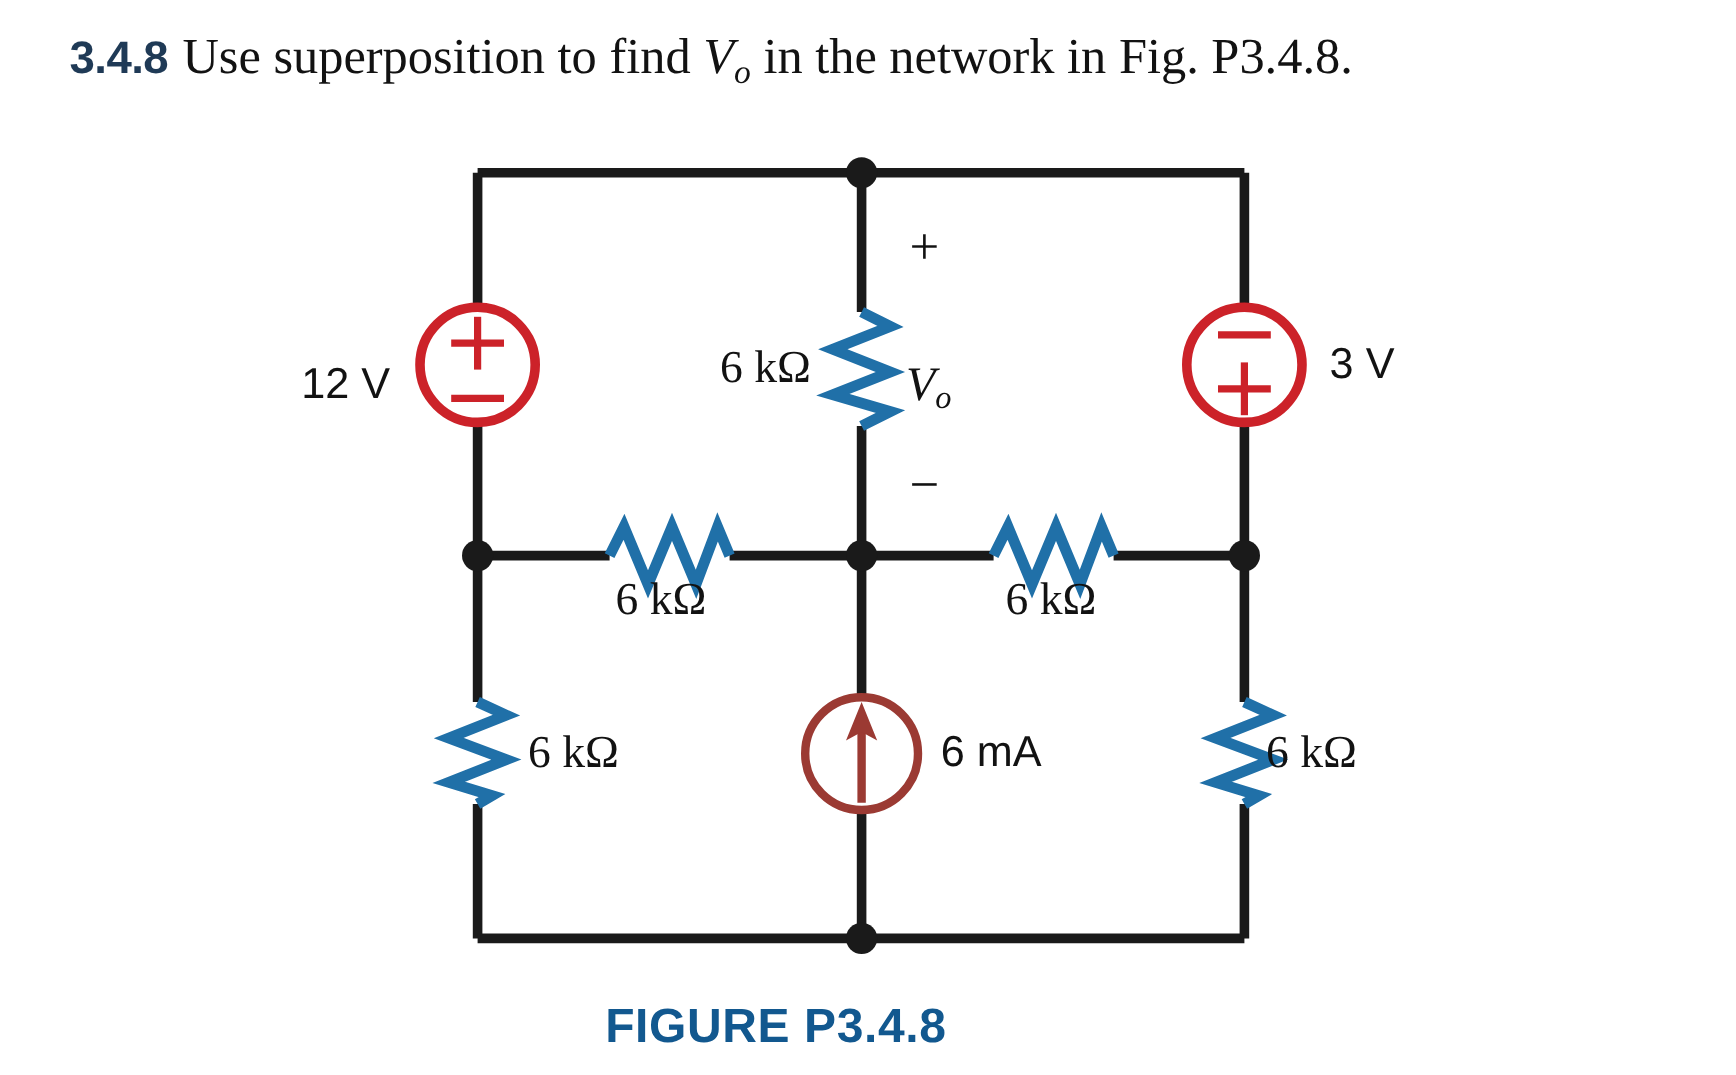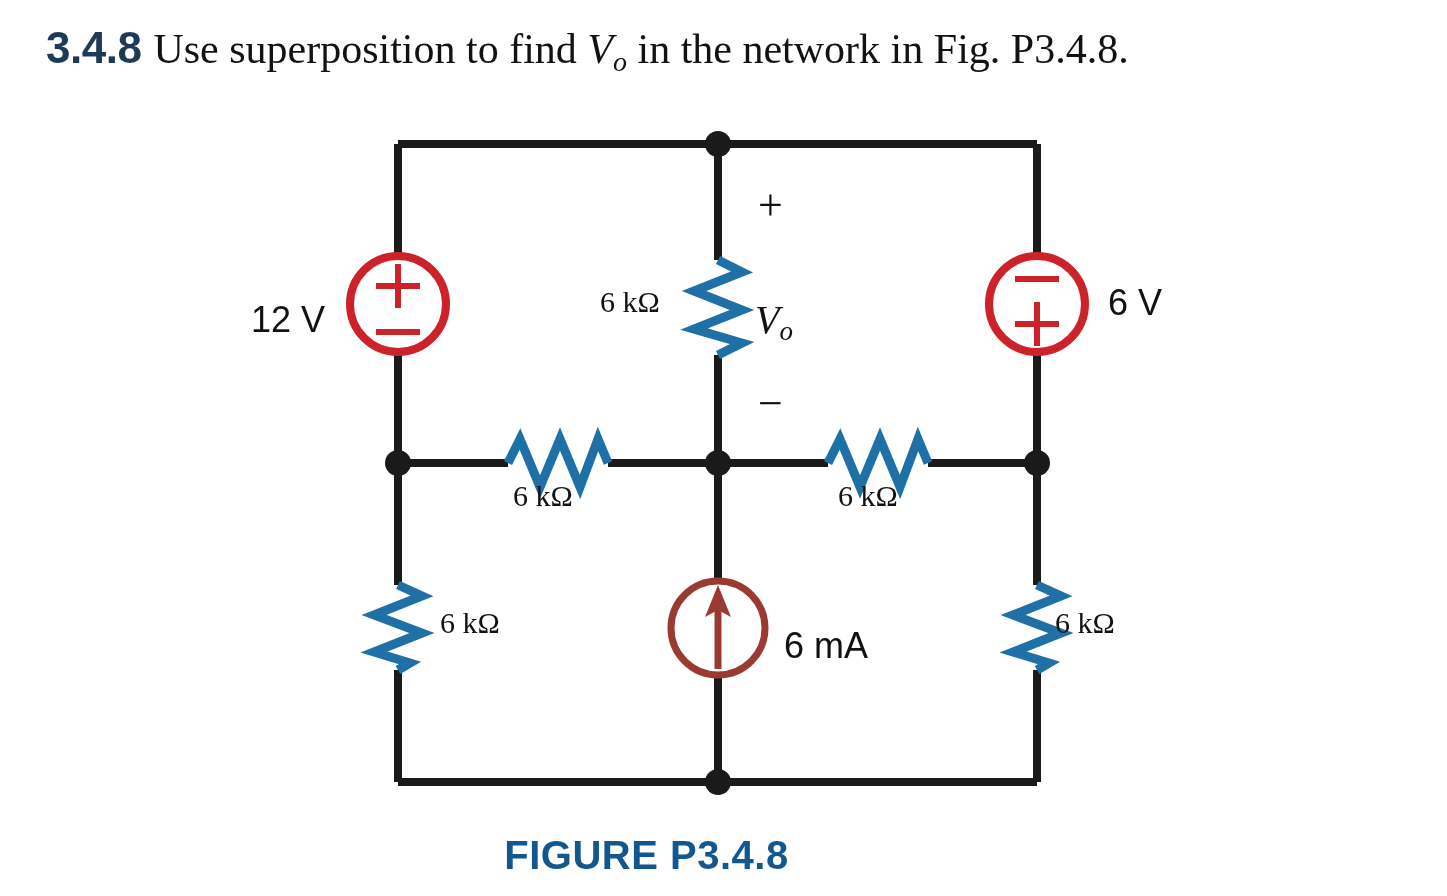--- a/index.html
+++ b/index.html
@@ -24,23 +24,24 @@
     height: 62px;
     white-space: nowrap;
     font-family: "Liberation Serif", serif;
     font-size: 42px;
     line-height: 62px;
     color: #121212;
   }
   #problem-statement .qnum {
     font-family: "Liberation Sans", sans-serif;
     font-weight: bold;
-    font-size: 44px;
+    font-size: 38px;
     color: #1f3a56;
     letter-spacing: -0.5px;
+    margin-left: 12px;
   }
   #problem-statement .vo-italic {
     font-style: italic;
   }
   #problem-statement .vo-sub {
     font-style: italic;
     font-size: 28px;
     vertical-align: -8px;
   }
   .sp { display: inline-block; width: 12px; }
@@ -56,21 +57,21 @@
   #circuit-svg {
     position: absolute;
     left: 0;
     top: 0;
   }
 
   
   .clabel {
     position: absolute;
     font-family: "Liberation Serif", serif;
-    font-size: 30px;
+    font-size: 38px;
     color: #121212;
     white-space: nowrap;
     line-height: 1;
   }
   .clabel.sans {
     font-family: "Liberation Sans", sans-serif;
     font-size: 36px;
   }
   .clabel.vo {
     font-style: italic;
@@ -197,23 +198,23 @@
       <circle cx="718" cy="48" r="13"></circle>
       <circle cx="398" cy="367" r="13"></circle>
       <circle cx="718" cy="367" r="13"></circle>
       <circle cx="1037" cy="367" r="13"></circle>
       <circle cx="718" cy="686" r="13"></circle>
     </g>
   </svg>
 
   <div class="clabel sans" style="left:251px; top:206px;">12 V</div>
 
-  <div class="clabel sans" style="left:1108px; top:189px;">6 V</div>
-
-  <div class="clabel sans" style="left:784px; top:512px;margin-top:20px;">6 mA</div>
+  <div class="clabel sans" style="left:1108px; top:189px;">3 V</div>
+
+  <div class="clabel sans" style="left:784px; top:512px;">6 mA</div>
 
   <div class="clabel" style="left:600px; top:191px;">6 kΩ</div>
 
   <div class="clabel" style="left:513px; top:385px;">6 kΩ</div>
 
   <div class="clabel" style="left:838px; top:385px;">6 kΩ</div>
 
   <div class="clabel" style="left:440px; top:512px;">6 kΩ</div>
 
   <div class="clabel" style="left:1055px; top:512px;">6 kΩ</div>

